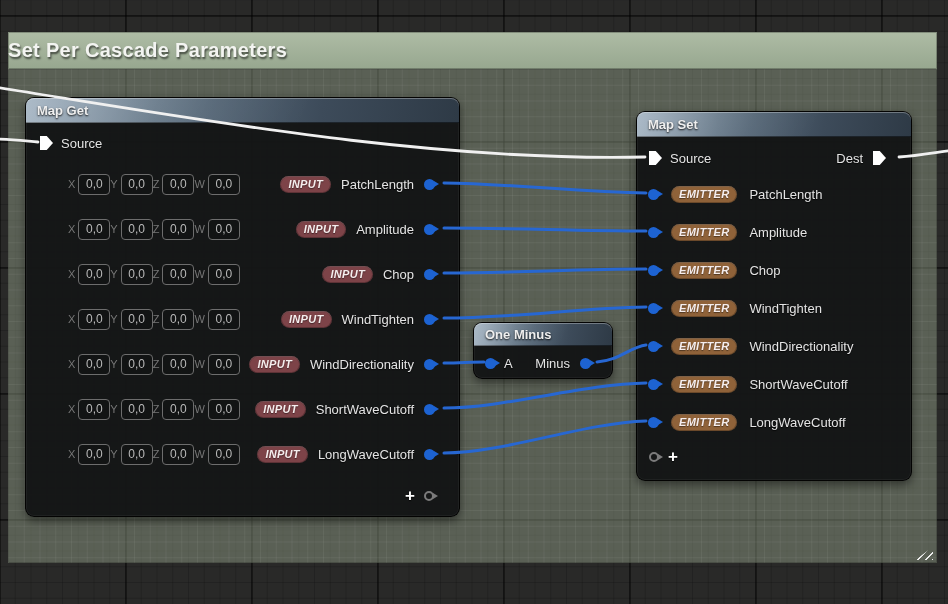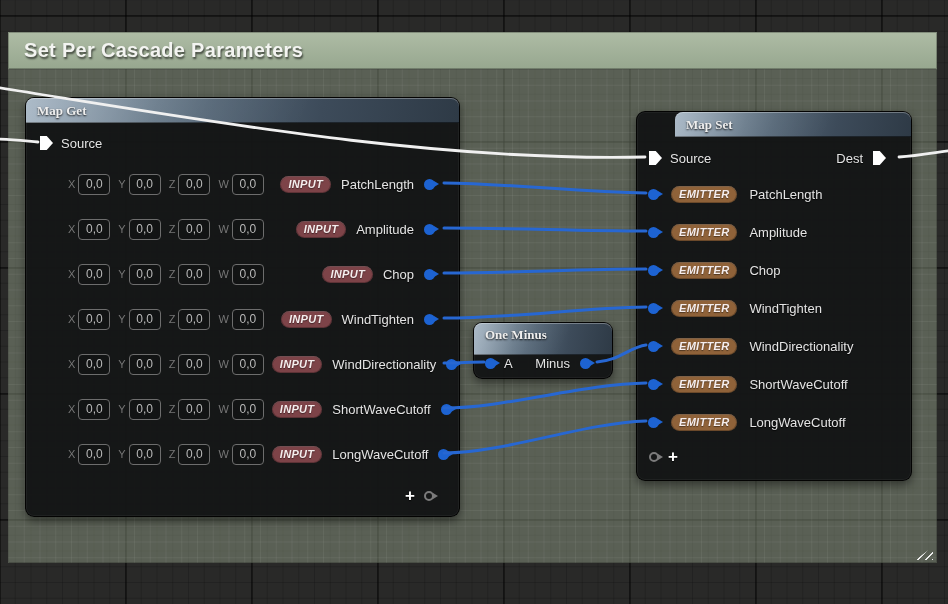--- a/index.html
+++ b/index.html
@@ -12,21 +12,21 @@
       linear-gradient(90deg, rgba(0,0,0,0.45) 2px, transparent 2px),
       linear-gradient(rgba(0,0,0,0.16) 1px, transparent 1px),
       linear-gradient(90deg, rgba(0,0,0,0.16) 1px, transparent 1px);
     background-size:126px 126px,126px 126px,15.75px 15.75px,15.75px 15.75px;
     background-position:0 15px,-1px 0,0 -0.75px,-1px 0;
   }
 
   
   .comment{position:absolute;left:8px;top:32px;width:929px;height:531px;z-index:1;}
   .comment-header{
-    height:37px;display:flex;align-items:center;padding-left:16px;box-sizing:border-box;
+    height:37px;display:flex;align-items:center;box-sizing:border-box;
     background:linear-gradient(var(--comment-header-light),var(--comment-header));
     box-shadow:inset 0 0 0 1px rgba(0,0,0,0.25);
   }
   .comment-title{
     font-size:20px;font-weight:bold;color:#f3f4f1;letter-spacing:0.3px;
     text-shadow:1px 2px 2px rgba(0,0,0,0.6);
   }
   .comment-body{
     position:absolute;left:0;right:0;top:37px;bottom:0;
     background-color:rgba(160,174,148,0.42);
@@ -47,31 +47,30 @@
     position:absolute;z-index:2;border-radius:9px;
     background:rgba(17,18,19,0.94);
     border:1px solid rgba(0,0,0,0.85);
     box-shadow:0 4px 10px rgba(0,0,0,0.45), inset 0 0 0 1px rgba(255,255,255,0.045);
     box-sizing:border-box;
   }
   .node-header{
     position:relative;height:25px;border-radius:8px 8px 0 0;overflow:hidden;
     background:linear-gradient(100deg,#8da1b3 0%,#5e7182 30%,#3d4b5a 68%,#2e3a46 100%);
     box-shadow:inset 0 1px 0 rgba(255,255,255,0.30), inset 0 -1px 0 rgba(0,0,0,0.5);
-    font-family:Liberation Serif, serif;
   }
   .node-header::after{
     content:'';position:absolute;inset:0;
     background:linear-gradient(115deg,rgba(255,255,255,0.28) 0%,rgba(255,255,255,0.05) 42%,rgba(0,0,0,0) 65%);
   }
   .node-title{
     position:relative;z-index:1;font-size:13px;font-weight:bold;line-height:25px;
     color:#efefef;padding-left:11px;text-shadow:0 1px 2px rgba(0,0,0,0.9);
   }
-  .sm .node-header{height:32px;}
+  .sm .node-header{height:23px;}
   .sm .node-title{line-height:23px;}
 
   .row{position:absolute;left:0;right:12px;height:26px;display:flex;align-items:center;box-sizing:border-box;}
 
   .exec-pin{
     width:13px;height:14px;background:#fff;flex:0 0 auto;
     clip-path:polygon(0 0,52% 0,100% 50%,52% 100%,0 100%);
   }
   .pin-label{font-size:13px;color:#e4e4e4;text-shadow:0 1px 1px rgba(0,0,0,0.8);white-space:nowrap;}
 
@@ -88,30 +87,30 @@
     text-shadow:0 1px 1px rgba(0,0,0,0.45);letter-spacing:0.3px;white-space:nowrap;
     box-shadow:inset 0 1px 0 rgba(255,255,255,0.14), inset 0 0 0 1px rgba(0,0,0,0.25);
     font-style:italic;
   }
   .badge.input{background:var(--badge-input);}
   .badge.emitter{background:var(--badge-emitter);}
 
   .axes{display:flex;align-items:center;}
   .axis-letter{font-size:11px;color:#767676;margin-right:3px;}
   .axis-box{
-    width:30px;height:19px;border:1px solid #6d6d6d;border-radius:4px;margin-right:8px;
+    width:30px;height:19px;border:1px solid #6d6d6d;border-radius:4px;margin-right:0;
     display:flex;align-items:center;justify-content:center;
     font-size:12px;color:#b9b9b9;background:rgba(0,0,0,0.12);
   }
   .right-group{margin-left:auto;display:flex;align-items:center;gap:10px;}
   .plus{font-size:17px;font-weight:bold;color:#fff;line-height:14px;text-shadow:0 1px 1px rgba(0,0,0,0.8);}
 
   
   #map-get{left:25px;top:97px;width:435px;height:420px;}
-  #map-set{left:636px;top:111px;width:276px;height:370px;padding-left:38px;}
+  #map-set{left:636px;top:111px;width:276px;height:370px;}
   #one-minus{left:473px;top:322px;width:140px;height:57px;}
 
   #map-get .exec-row{top:32px;padding-left:14px;gap:8px;}
   #map-get .mg-row{padding-left:42px;padding-right:12px;}
   #map-get .add-row{top:385px;justify-content:flex-end;padding-right:13px;gap:9px;}
 
   #map-set .exec-row{top:33px;padding-left:12px;padding-right:13px;gap:8px;}
   #map-set .ms-row{padding-left:11px;gap:12px;}
   #map-set .add-row{top:332px;padding-left:12px;gap:9px;}
 

